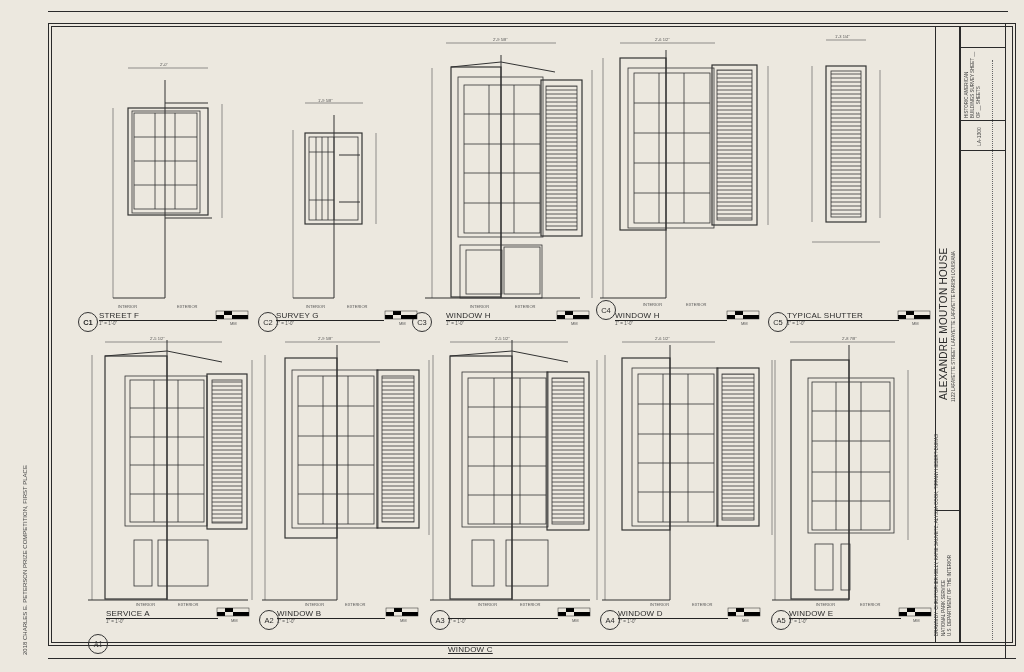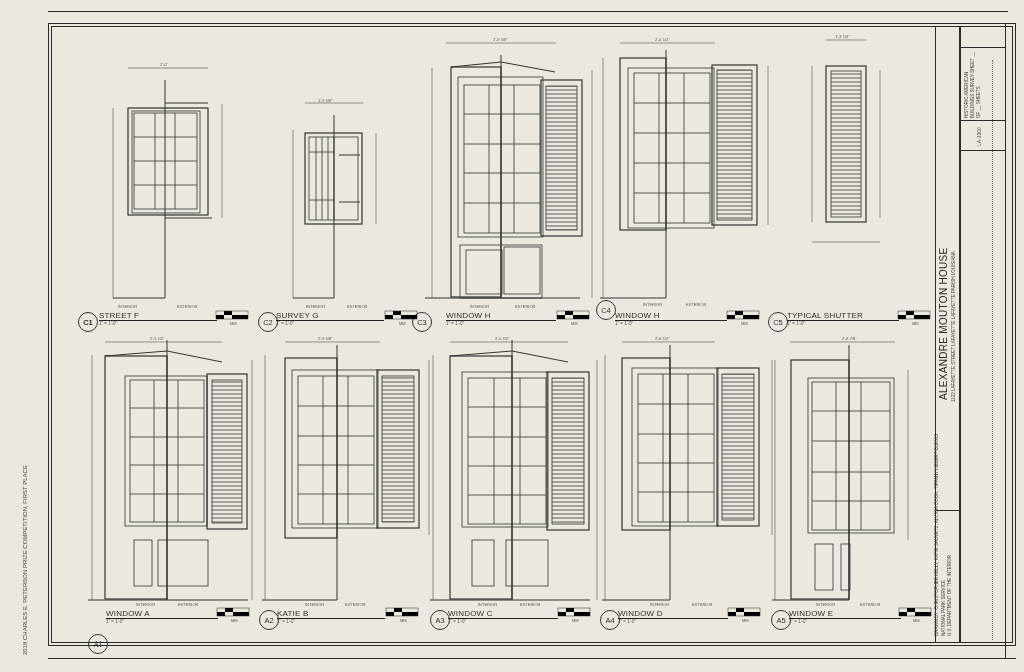--- a/index.html
+++ b/index.html
@@ -276,35 +276,35 @@
   <div class="title-line" style="left:615px; top:320px; width:112px;"></div>
   <div class="abs small" style="left:643px; top:302px;">INTERIOR</div>
   <div class="abs small" style="left:686px; top:302px;">EXTERIOR</div>
 
   <div class="label-circle" style="left:768px; top:312px;">C5</div>
   <div class="view-title" style="left:787px; top:311px;">TYPICAL SHUTTER</div>
   <div class="view-scale" style="left:787px; top:321px;">1" = 1'-0"</div>
   <div class="title-line" style="left:787px; top:320px; width:112px;"></div>
 
   <div class="label-circle" style="left:88px; top:634px;font-family:Liberation Serif, serif;">A1</div>
-  <div class="view-title" style="left:106px; top:609px;">WINDOW A</div>
+  <div class="view-title" style="left:106px; top:609px;">SERVICE A</div>
   <div class="view-scale" style="left:106px; top:619px;">1" = 1'-0"</div>
   <div class="title-line" style="left:106px; top:618px; width:112px;"></div>
   <div class="abs small" style="left:136px; top:602px;">INTERIOR</div>
   <div class="abs small" style="left:178px; top:602px;">EXTERIOR</div>
 
   <div class="label-circle" style="left:259px; top:610px;">A2</div>
-  <div class="view-title" style="left:277px; top:609px;">KATIE B</div>
+  <div class="view-title" style="left:277px; top:609px;">WINDOW B</div>
   <div class="view-scale" style="left:277px; top:619px;">1" = 1'-0"</div>
   <div class="title-line" style="left:277px; top:618px; width:108px;"></div>
   <div class="abs small" style="left:305px; top:602px;">INTERIOR</div>
   <div class="abs small" style="left:345px; top:602px;">EXTERIOR</div>
 
   <div class="label-circle" style="left:430px; top:610px;">A3</div>
-  <div class="view-title" style="left:448px; top:609px;">WINDOW C</div>
+  <div class="view-title" style="left:448px; top:645px;text-decoration:underline;">WINDOW C</div>
   <div class="view-scale" style="left:448px; top:619px;">1" = 1'-0"</div>
   <div class="title-line" style="left:448px; top:618px; width:110px;"></div>
   <div class="abs small" style="left:478px; top:602px;">INTERIOR</div>
   <div class="abs small" style="left:520px; top:602px;">EXTERIOR</div>
 
   <div class="label-circle" style="left:600px; top:610px;">A4</div>
   <div class="view-title" style="left:618px; top:609px;">WINDOW D</div>
   <div class="view-scale" style="left:618px; top:619px;">1" = 1'-0"</div>
   <div class="title-line" style="left:618px; top:618px; width:110px;"></div>
   <div class="abs small" style="left:650px; top:602px;">INTERIOR</div>

